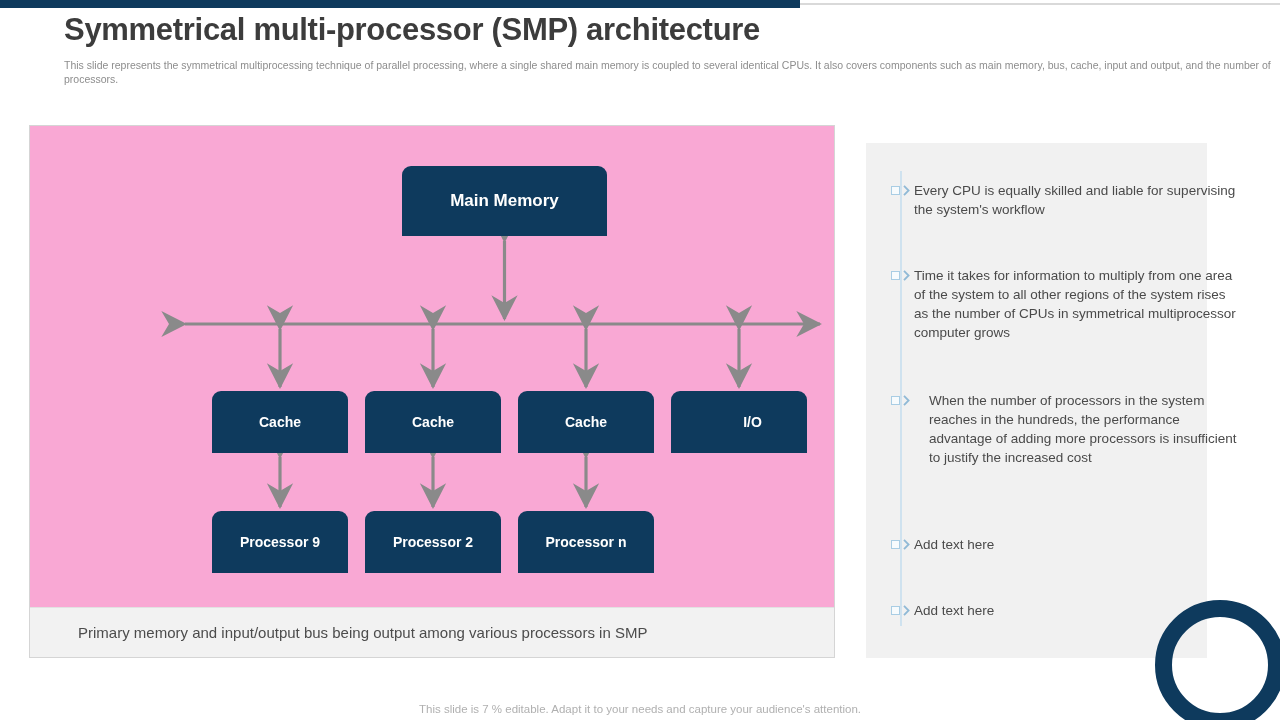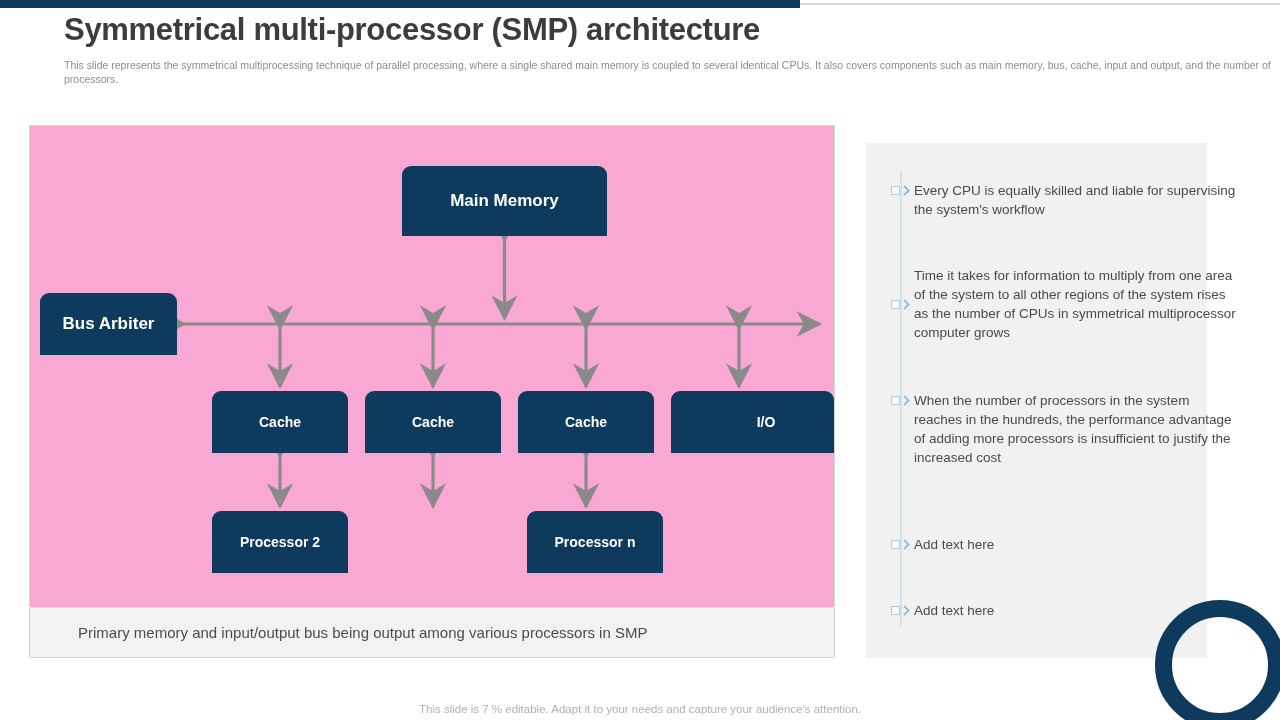--- a/index.html
+++ b/index.html
@@ -121,24 +121,24 @@
   .node-md {
     font-size: 14px;
     font-weight: bold;
   }
 
   #node-main-memory  { left: 372px; top: 40px;  width: 205px; height: 70px; }
   #node-bus-arbiter  { left: 10px;  top: 167px; width: 137px; height: 62px; }
   #node-cache-1      { left: 182px; top: 265px; width: 136px; height: 62px; }
   #node-cache-2      { left: 335px; top: 265px; width: 136px; height: 62px; }
   #node-cache-3      { left: 488px; top: 265px; width: 136px; height: 62px; }
-  #node-io           { left: 641px; top: 265px; width: 163px; height: 62px; padding-left: 27px; }
+  #node-io           { left: 641px; top: 265px; width: 136px; height: 62px; padding-left: 27px; }
   #node-processor-1  { left: 182px; top: 385px; width: 136px; height: 62px; }
   #node-processor-2  { left: 335px; top: 385px; width: 136px; height: 62px; }
-  #node-processor-n  { left: 488px; top: 385px; width: 136px; height: 62px; margin-left: 9px; }
+  #node-processor-n  { left: 488px; top: 385px; width: 136px; height: 62px; }
 
   .conn-svg {
     position: absolute;
     left: 0; top: 0;
     width: 804px;
     height: 480px;
     pointer-events: none;
   }
 
   
@@ -196,22 +196,22 @@
     height: 11px;
   }
   .bullet-text {
     font-size: 13.5px;
     line-height: 19px;
     color: #4a4a4a;
     font-family: "Liberation Sans", sans-serif;
   }
 
   #bullet-0 { top: 38px; }
-  #bullet-1 { top: 123px; align-items: center; }
-  #bullet-2 { top: 248px; }
+  #bullet-1 { top: 123px; }
+  #bullet-2 { top: 248px; gap: 15px; }
   #bullet-3 { top: 392px; }
   #bullet-4 { top: 458px; }
 
   
   .deco-ring {
     position: absolute;
     left: 1155px;
     top: 600px;
     width: 130px;
     height: 130px;
@@ -264,26 +264,26 @@
       <line x1="403" y1="203" x2="403" y2="261" stroke="#8a8a8a" stroke-width="3.2" marker-start="url(#ah)" marker-end="url(#ah)"></line>
       <line x1="556" y1="203" x2="556" y2="261" stroke="#8a8a8a" stroke-width="3.2" marker-start="url(#ah)" marker-end="url(#ah)"></line>
       <line x1="709" y1="203" x2="709" y2="261" stroke="#8a8a8a" stroke-width="3.2" marker-start="url(#ah)" marker-end="url(#ah)"></line>
 
       <line x1="250" y1="331" x2="250" y2="381" stroke="#8a8a8a" stroke-width="3.2" marker-start="url(#ah)" marker-end="url(#ah)"></line>
       <line x1="403" y1="331" x2="403" y2="381" stroke="#8a8a8a" stroke-width="3.2" marker-start="url(#ah)" marker-end="url(#ah)"></line>
       <line x1="556" y1="331" x2="556" y2="381" stroke="#8a8a8a" stroke-width="3.2" marker-start="url(#ah)" marker-end="url(#ah)"></line>
     </svg>
 
     <div class="node node-lg" id="node-main-memory">Main Memory</div>
-    <div class="node node-lg" id="node-bus-arbiter">Bus Arbiter</div>
     <div class="node node-md" id="node-cache-1">Cache</div>
     <div class="node node-md" id="node-cache-2">Cache</div>
     <div class="node node-md" id="node-cache-3">Cache</div>
     <div class="node node-md" id="node-io">I/O</div>
-    <div class="node node-md" id="node-processor-1">Processor 2</div>
+    <div class="node node-md" id="node-processor-1">Processor 9</div>
+    <div class="node node-md" id="node-processor-2">Processor 2</div>
     <div class="node node-md" id="node-processor-n">Processor n</div>
   </div>
 
   <div class="diagram-caption">
     <span>Primary memory and input/output bus being output among various processors in SMP</span>
   </div>
 </div>
 
 <div class="bullet-panel">
   <div class="bullet-rail"></div>

